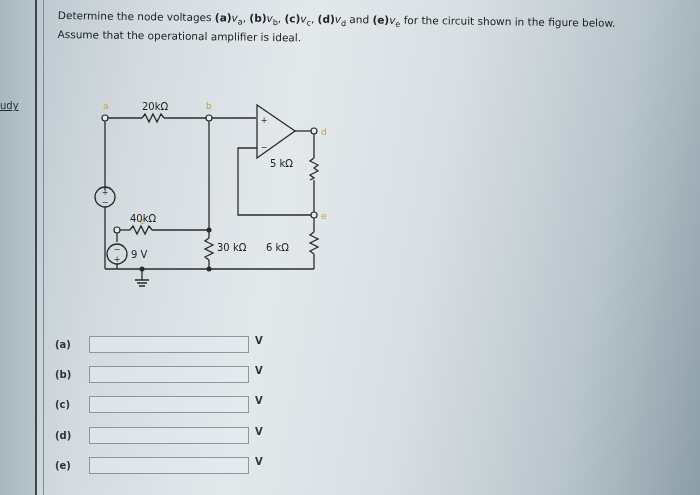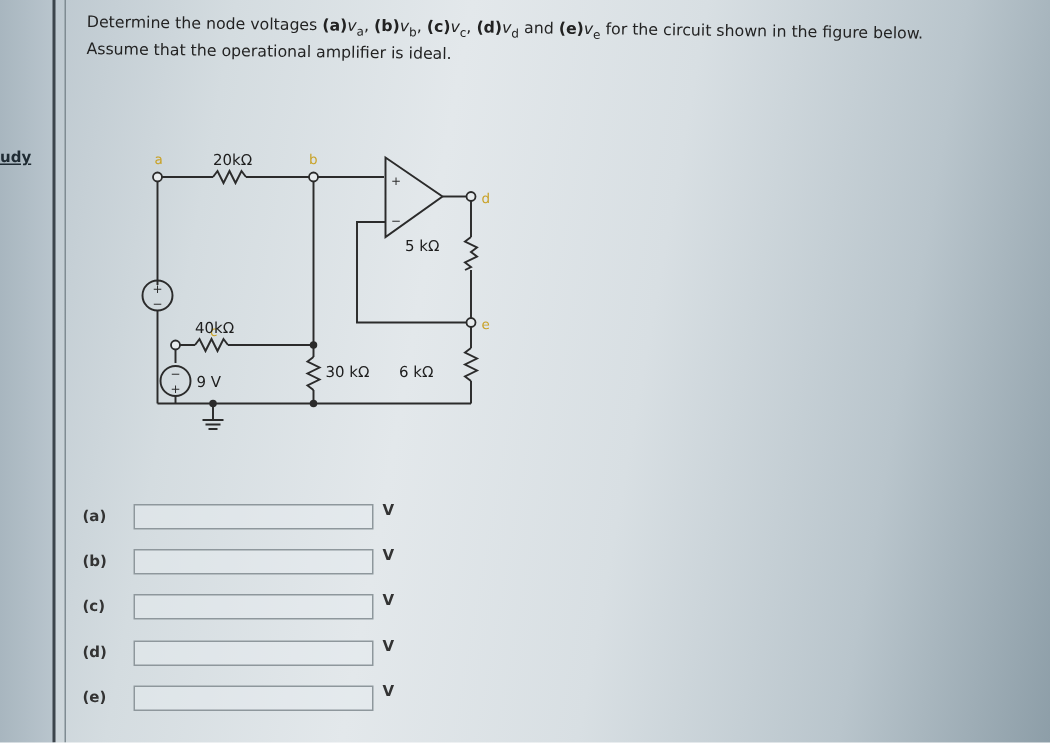--- a/index.html
+++ b/index.html
@@ -9,21 +9,21 @@
     background: linear-gradient(100deg, #b7c3cb 0%, #d4dce0 20%, #e3e8eb 40%, #d8dfe3 60%, #b9c5cc 82%, #8d9ea8 100%);
     color:#1e2226;
   }
   .left-panel {
     position:absolute; left:0; top:0; width:36px; height:495px;
     background: linear-gradient(90deg, #a8b6bf, #b9c5cd);
   }
   .divider1 { position:absolute; left:35px; top:0; width:2px; height:495px; background:#3c454c; }
   .divider2 { position:absolute; left:43px; top:0; width:1px; height:495px; background:#7f8b92; }
   .study-link {
-    position:absolute; left:0px; top:100px; font-size:10px; font-weight:bold;
+    position:absolute; left:0px; top:100px; font-size:10px; font-weight:normal;
     color:#1f2b33; text-decoration:underline;
   }
   .question {
     position:absolute; left:58px; top:8px; font-size:10.5px; line-height:14px;
     color:#222; transform: rotate(0.8deg); transform-origin:left top; white-space:nowrap;
   }
   .question b { font-weight:bold; }
   .question i { font-style:italic; }
   .question sub { font-size:8px; }
   .circuit { position:absolute; left:80px; top:90px; }

